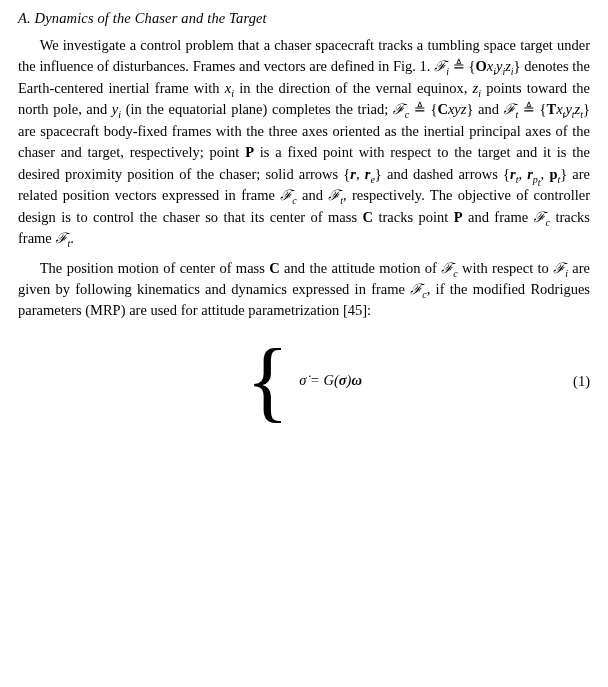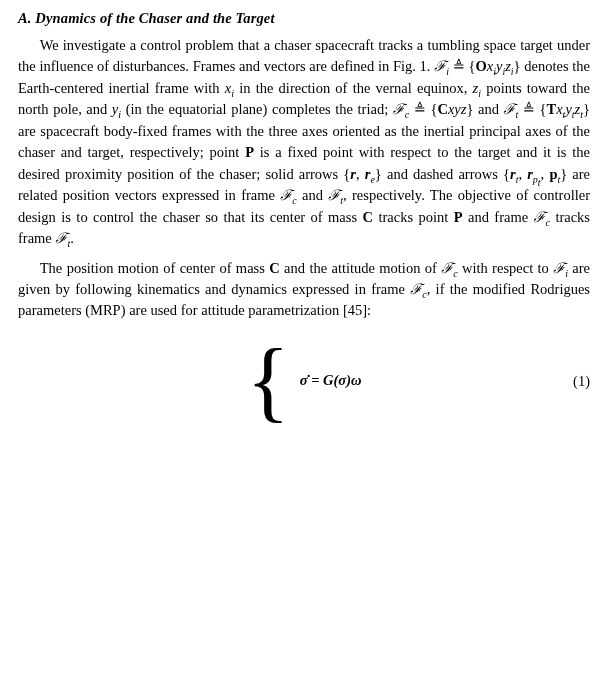--- a/index.html
+++ b/index.html
@@ -13,21 +13,21 @@
       padding: 10px 18px 18px 18px;
     }
     .section-title {
       font-style: italic;
       font-size: 14.5px;
       margin-bottom: 8px;
       text-align: left;
       letter-spacing: 0.01em;
     }
     .section-title span {
-      font-weight: bold;
+      font-weight: normal;
       font-style: italic;
     }
     .paragraph {
       text-align: justify;
       line-height: 1.48;
       text-indent: 1.5em;
       margin-bottom: 8px;
     }
     .equation-block {
       margin: 14px 0 10px 0;
@@ -50,21 +50,20 @@
       color: #000;
       font-family: "Times New Roman", Times, serif;
     }
     .equations-list {
       display: flex;
       flex-direction: column;
       gap: 3px;
       justify-content: center;
       font-size: 14.5px;
       font-style: italic;
-      font-weight: bold;
     }
     .eq-line {
       white-space: nowrap;
       line-height: 1.6;
     }
     .eq-number {
       position: absolute;
       right: 0;
       top: 50%;
       transform: translateY(-50%);

